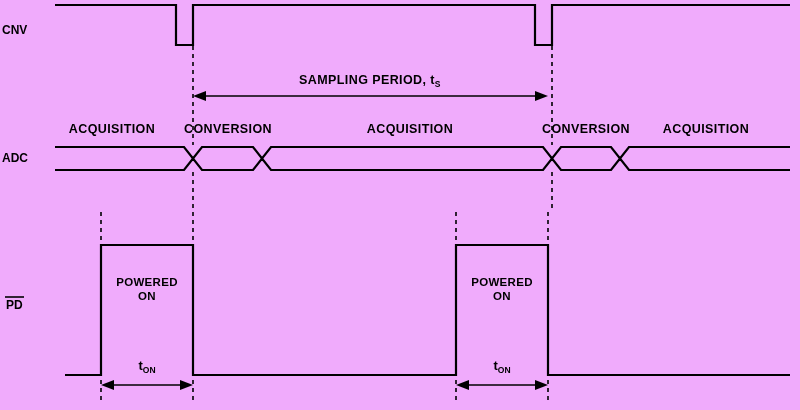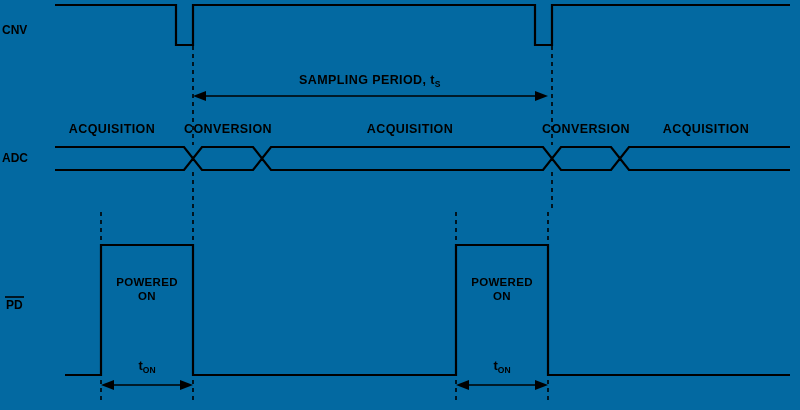--- a/index.html
+++ b/index.html
@@ -10,21 +10,21 @@
   body {
     width: 800px;
     height: 410px;
     font-family: "Liberation Sans", sans-serif;
     overflow: hidden;
   }
   #diagram-root {
     position: relative;
     width: 800px;
     height: 410px;
-    background: #0369a1;
+    background: #f0abfc;
   }
   #timing-svg {
     position: absolute;
     left: 0;
     top: 0;
     width: 800px;
     height: 410px;
     display: block;
   }
   .sig-label {

